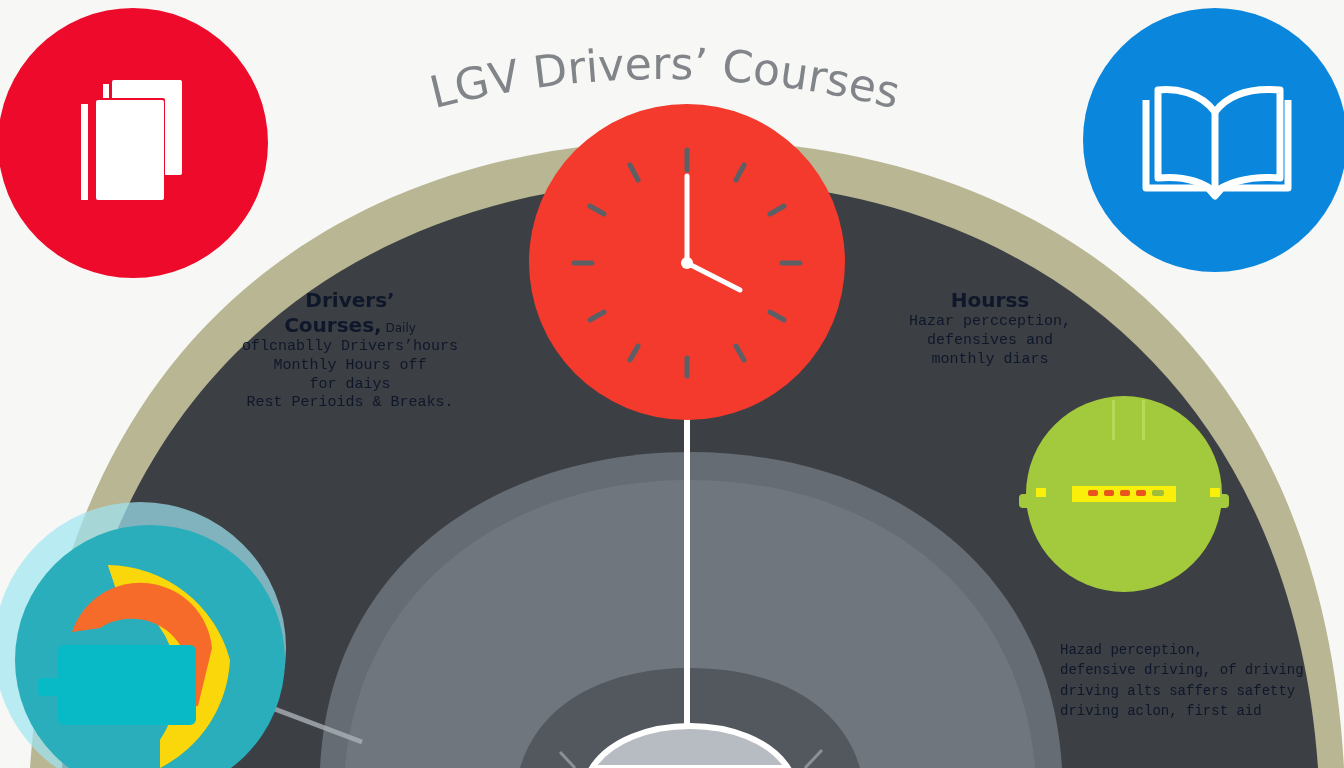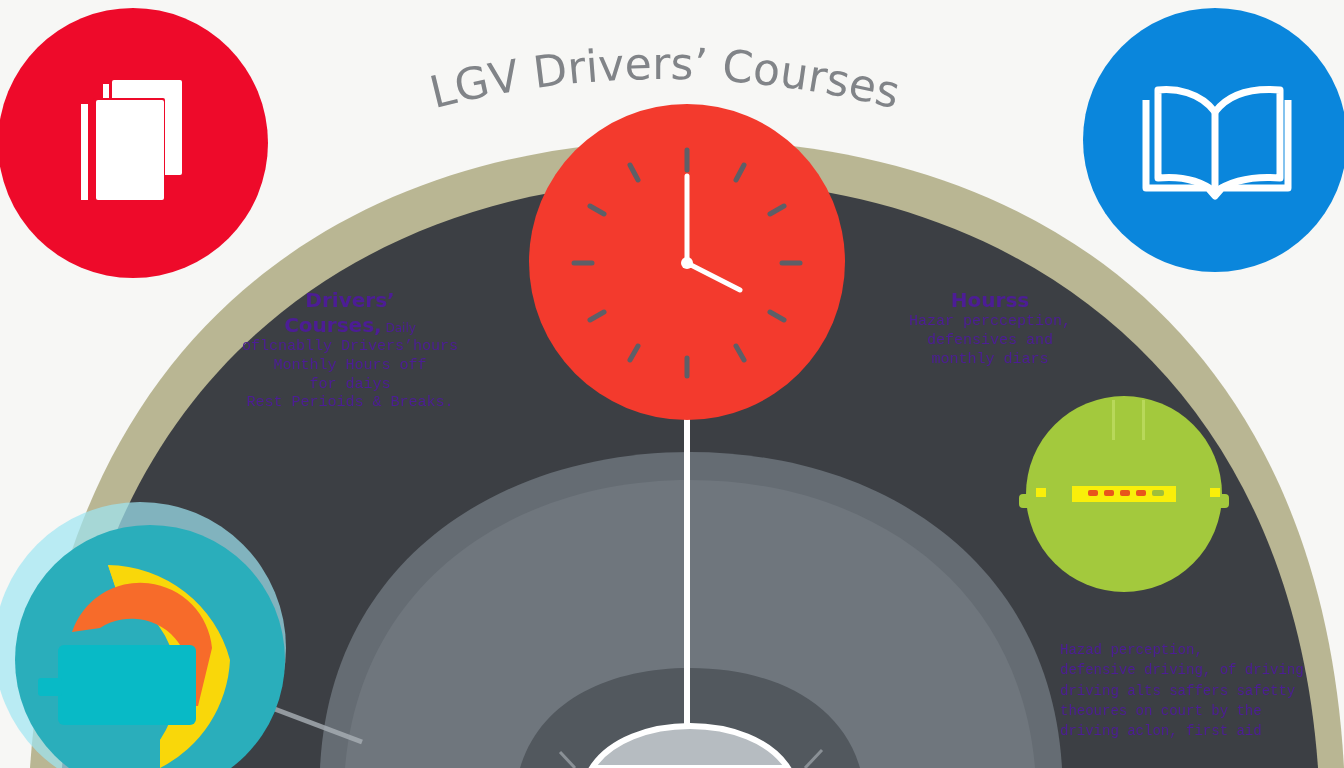--- a/index.html
+++ b/index.html
@@ -1,19 +1,19 @@
 <!DOCTYPE html>
 <html><head>
   <meta charset="utf-8">
   <style>
     html, body { margin:0; padding:0; }
     body { width:1344px; height:768px; overflow:hidden; background:#f7f7f5; position:relative; font-family:"DejaVu Sans", sans-serif; }
     .title-svg { position:absolute; left:0; top:0; width:1344px; height:160px; }
     .stage { position:absolute; left:0; top:0; width:1344px; height:768px; }
-    .txt { position:absolute; color:#4c1d95; text-align:center; line-height:1.25; }
+    .txt { position:absolute; color:#0f172a; text-align:center; line-height:1.25; }
     .txt .h { font-weight:bold; font-size:20px; }
     .txt .l { font-size:15px; display:block;font-family:Liberation Mono, monospace; }
     #left-text { left:232px; top:288px; width:236px; }
     #right-text { left:880px; top:288px; width:220px; }
     #bottom-text { left:1060px; top:640px; width:250px; text-align:left; }
     #bottom-text .l { font-size:14px; line-height:1.45; }
   </style>
 </head>
 <body>
 
@@ -140,15 +140,14 @@
   <div><span class="h">Hourss</span></div>
   <span class="l">Hazar percception,</span>
   <span class="l">defensives and</span>
   <span class="l">monthly diars</span>
 </div>
 
 <div class="txt" id="bottom-text">
   <span class="l">Hazad perception,</span>
   <span class="l">defensive driving, of driving</span>
   <span class="l">driving alts saffers safetty</span>
-  <span class="l">theoures on court by the</span>
   <span class="l">driving aclon, first aid</span>
 </div>
 
 </body></html>

